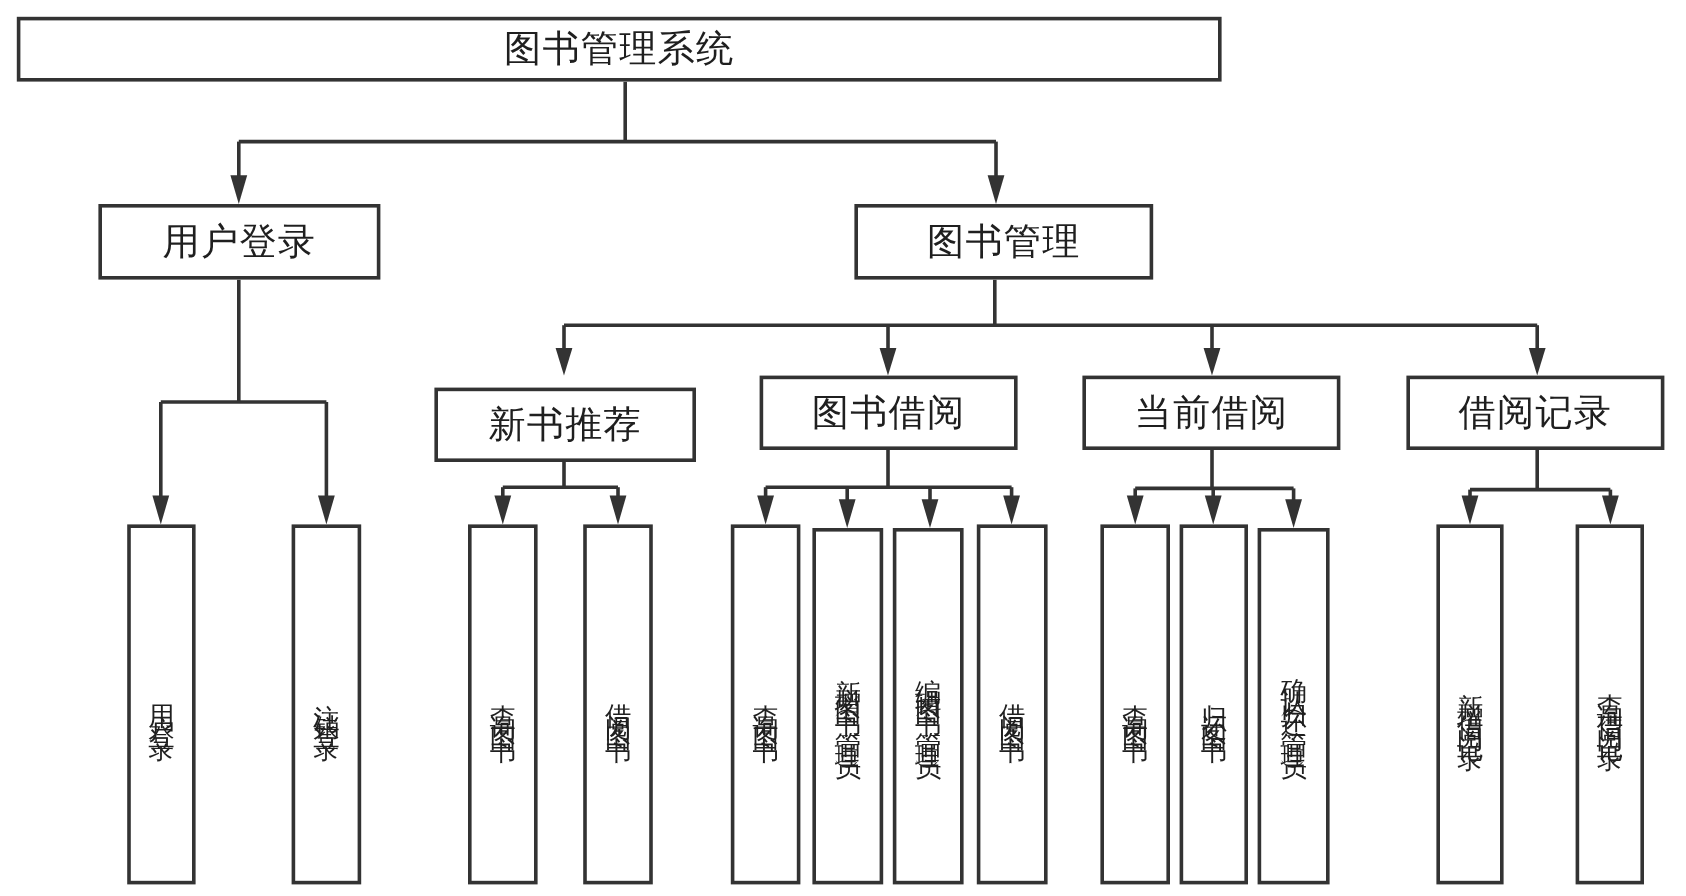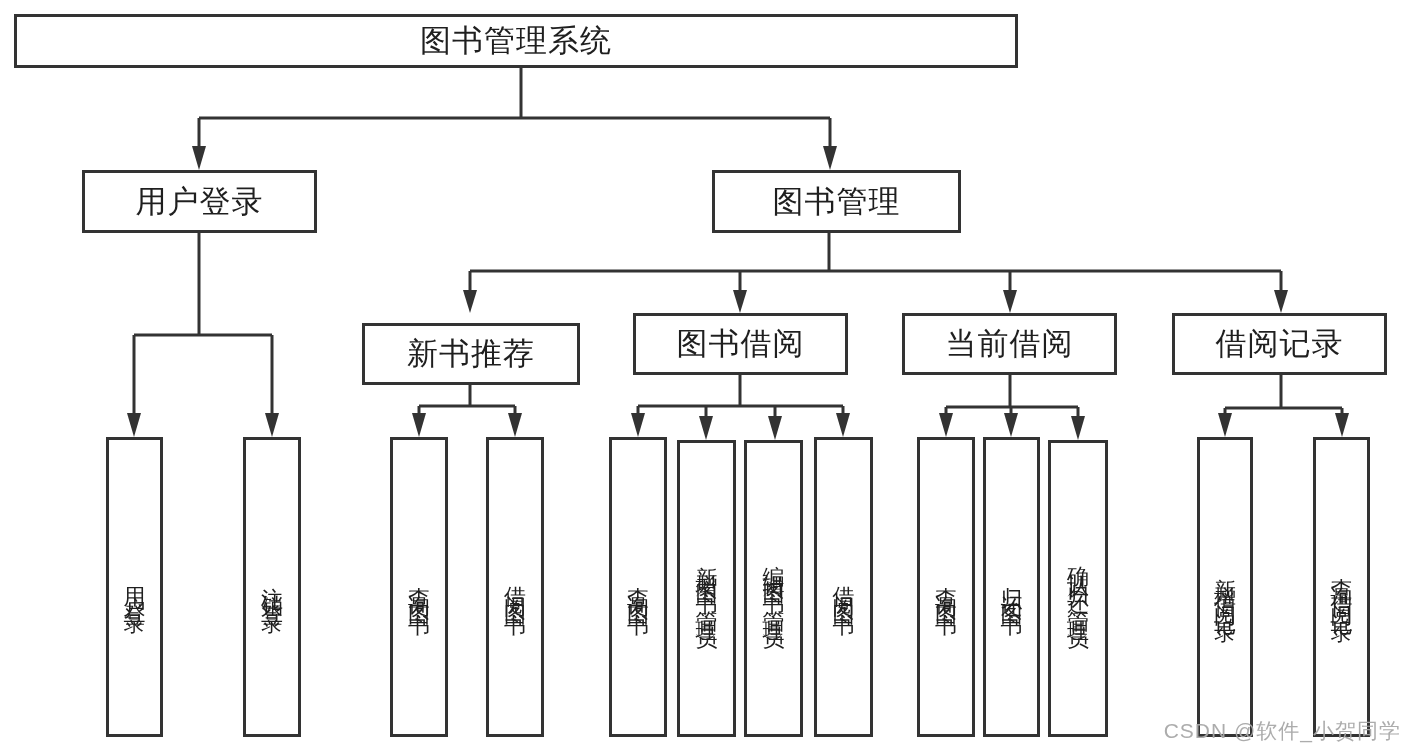--- a/index.html
+++ b/index.html
@@ -199,15 +199,14 @@
     <span class="vtext">确认归还（管理员）</span>
   </div>
 
   <div class="box leaf lf-br1">
     <span class="vtext">新增借阅记录</span>
   </div>
   <div class="box leaf lf-br2">
     <span class="vtext">查询借阅记录</span>
   </div>
 
-  <div class="watermark">CSDN @软件_小贺同学</div>
 
 </div>
 
 </body></html>

